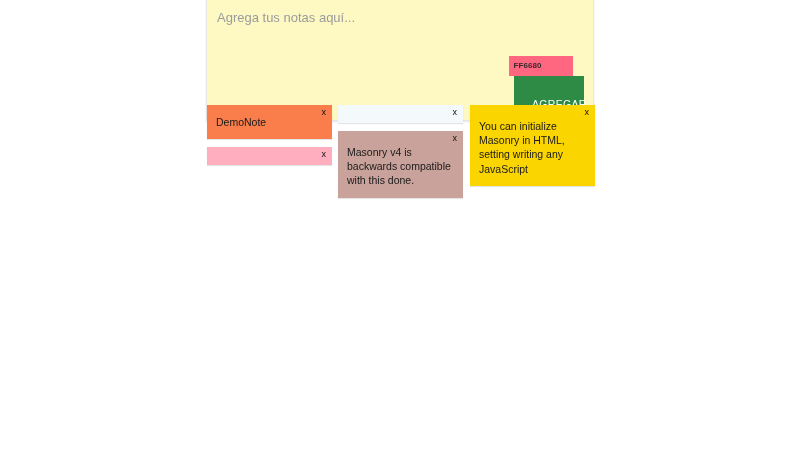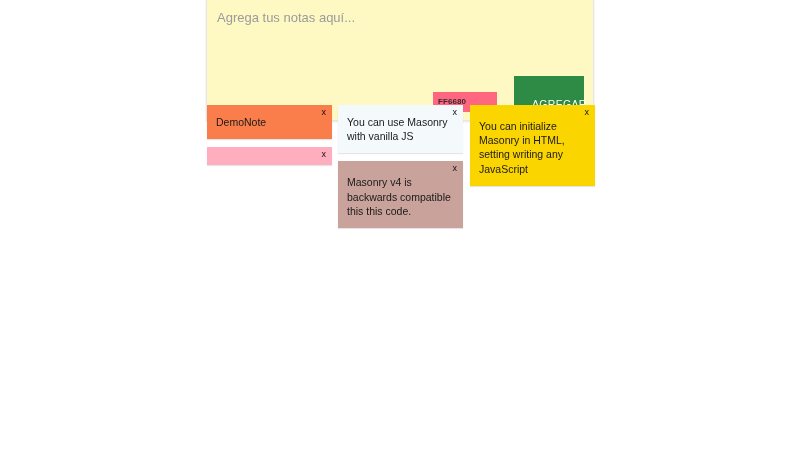--- a/index.html
+++ b/index.html
@@ -47,21 +47,22 @@
     line-height: 16px;
     color: #333333;
   }
   .note-input::placeholder { color: #9b9b9b; }
 
   .composer-actions {
     position: absolute;
     right: 9px;
     bottom: 8px;
     display: flex;
-    align-items: flex-end;
+    align-items: center;
+    flex-direction: column;
   }
 
   .color-field {
     width: 64px;
     height: 20px;
     border: 0;
     outline: 0;
     background: #FF6680;
     color: #3a2a2e;
     font-family: "Liberation Sans", sans-serif;
@@ -156,25 +157,24 @@
           <span class="note-close">x</span>
           <span class="note-text">DemoNote</span>
         </div>
         <div class="note" style="background: rgb(255, 174, 192);">
           <span class="note-close">x</span>
         </div>
       </div>
     <div class="grid-col col-1">
         <div class="note compact" style="background: rgb(244, 249, 252);">
           <span class="note-close">x</span>
-          <span class="note-text">You can use Masonry with vanilla JS</span>
         </div>
         <div class="note" style="background: rgb(201, 162, 155);">
           <span class="note-close">x</span>
-          <span class="note-text">Masonry v4 is backwards compatible this this code.</span>
+          <span class="note-text">Masonry v4 is backwards compatible with this done.</span>
         </div>
       </div>
     <div class="grid-col col-2">
         <div class="note" style="background: rgb(251, 213, 0);">
           <span class="note-close">x</span>
           <span class="note-text">You can initialize Masonry in HTML, setting writing any JavaScript</span>
         </div>
       </div>
   </div>
 

